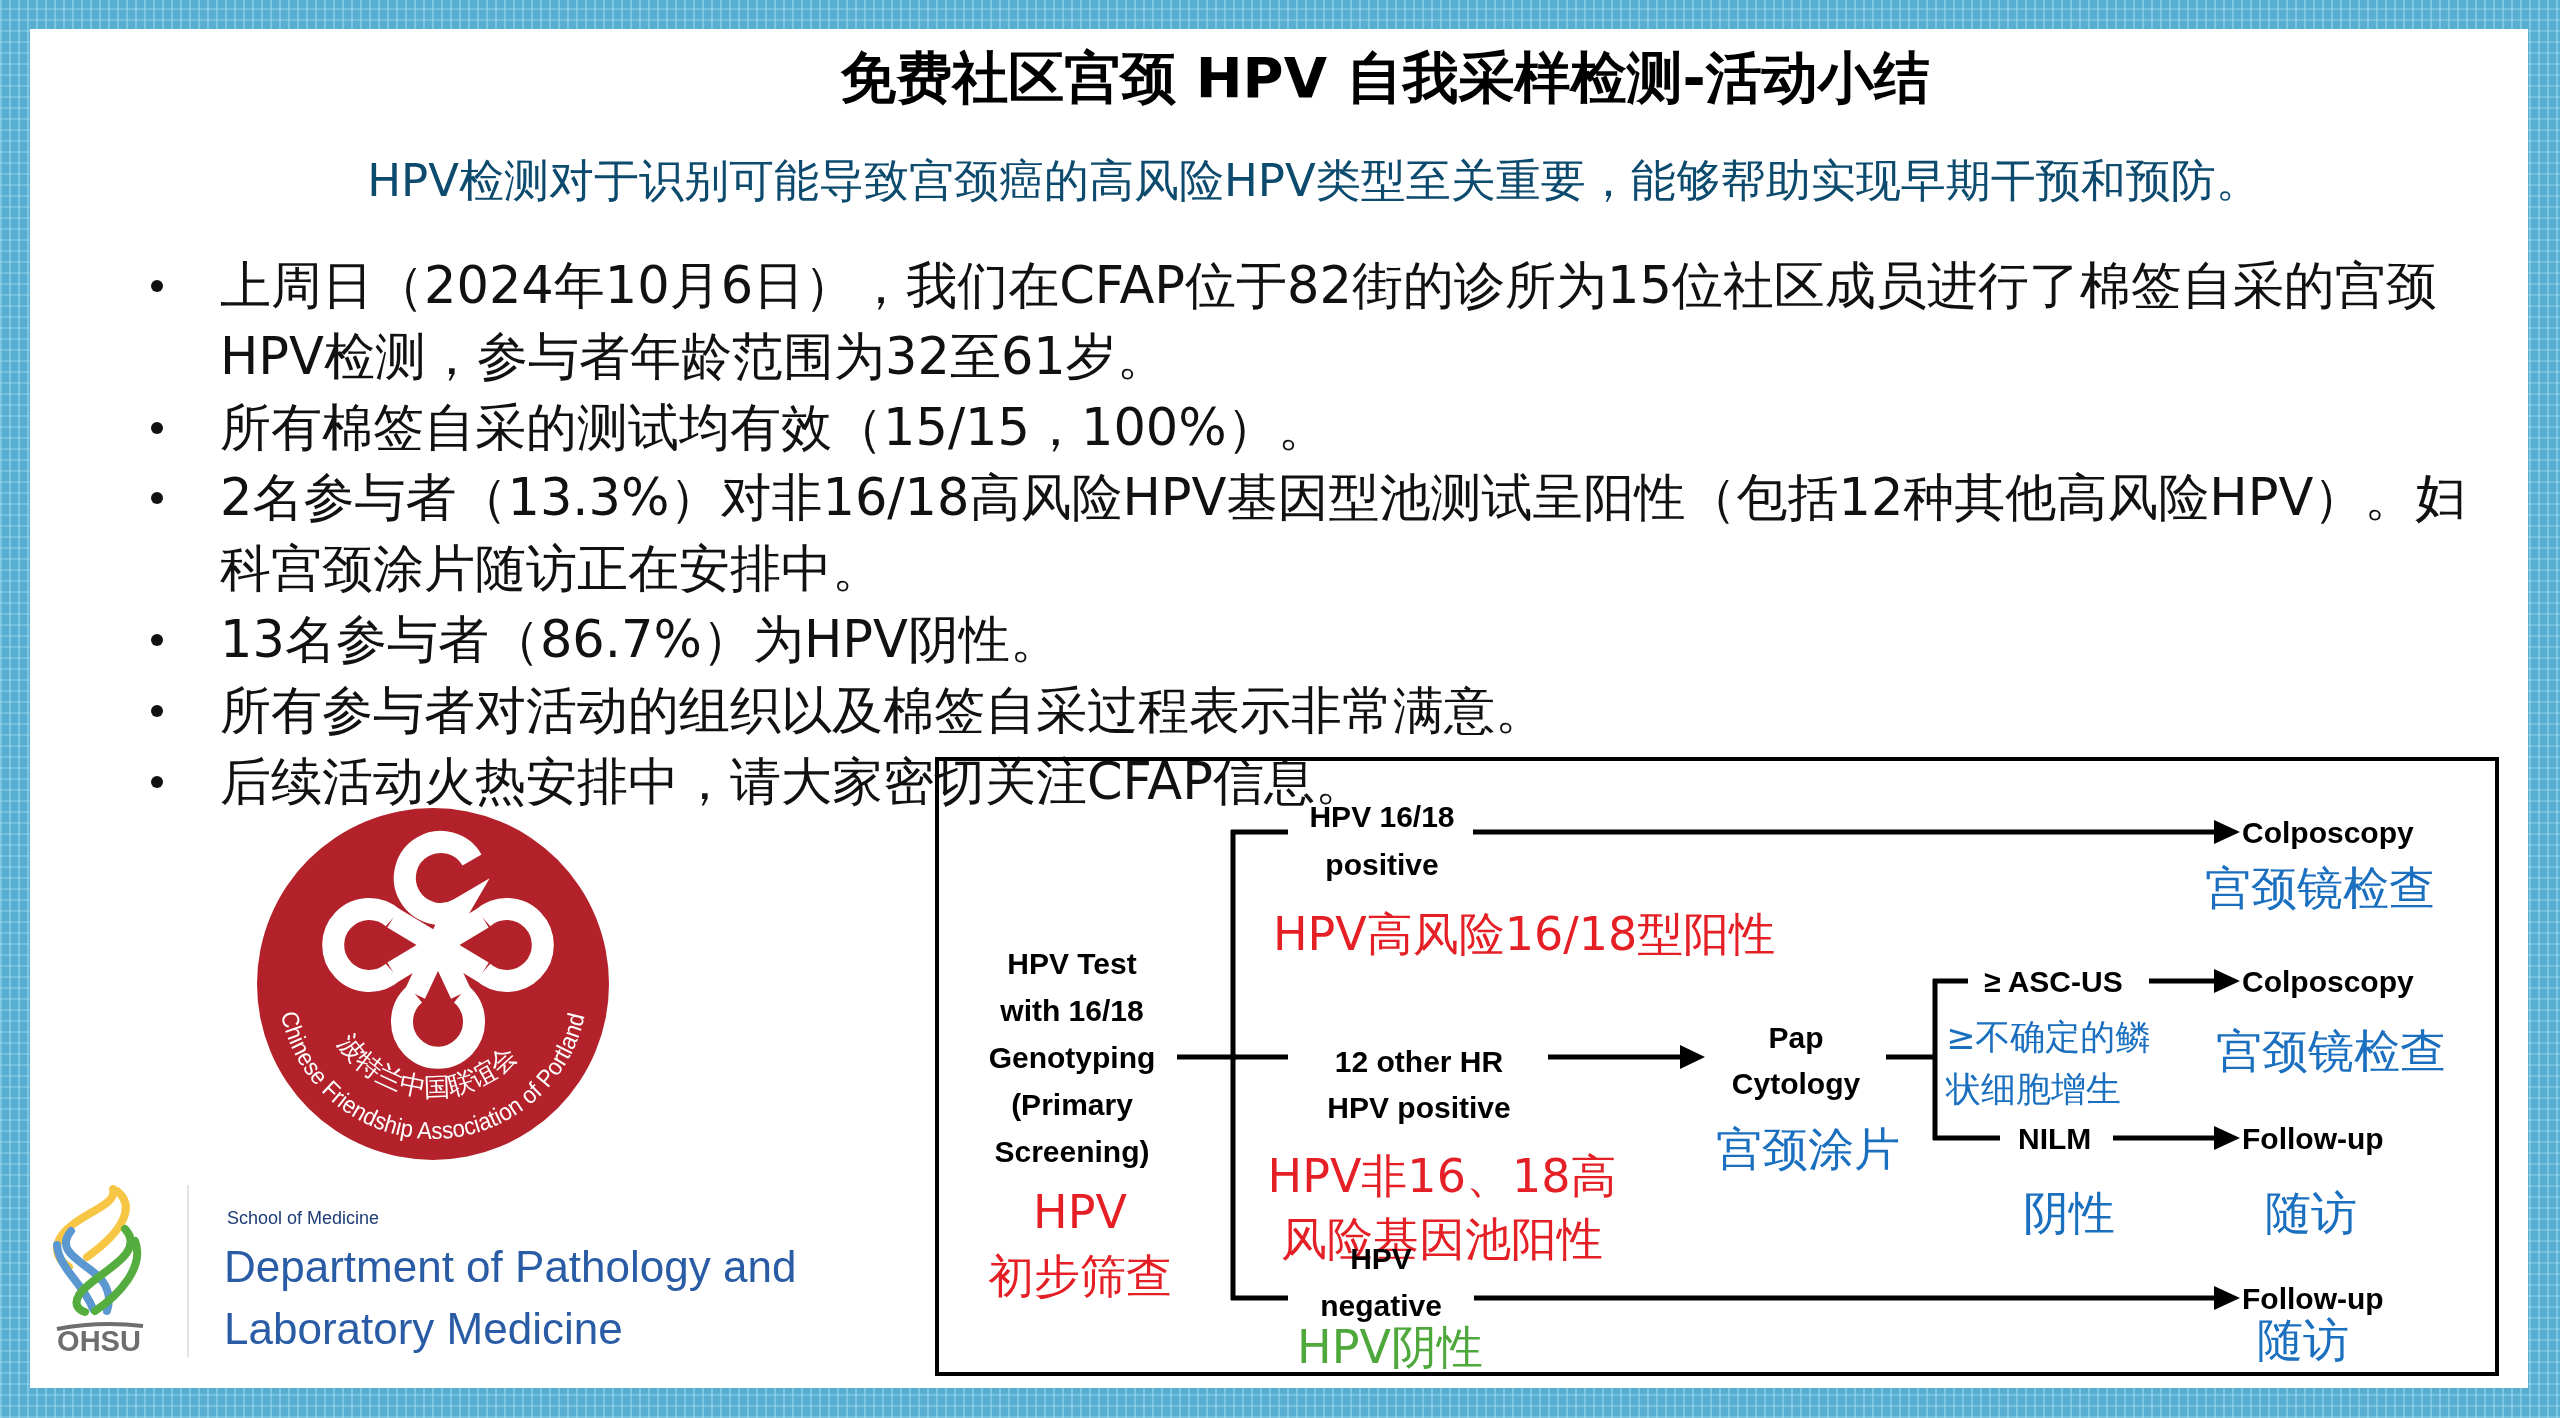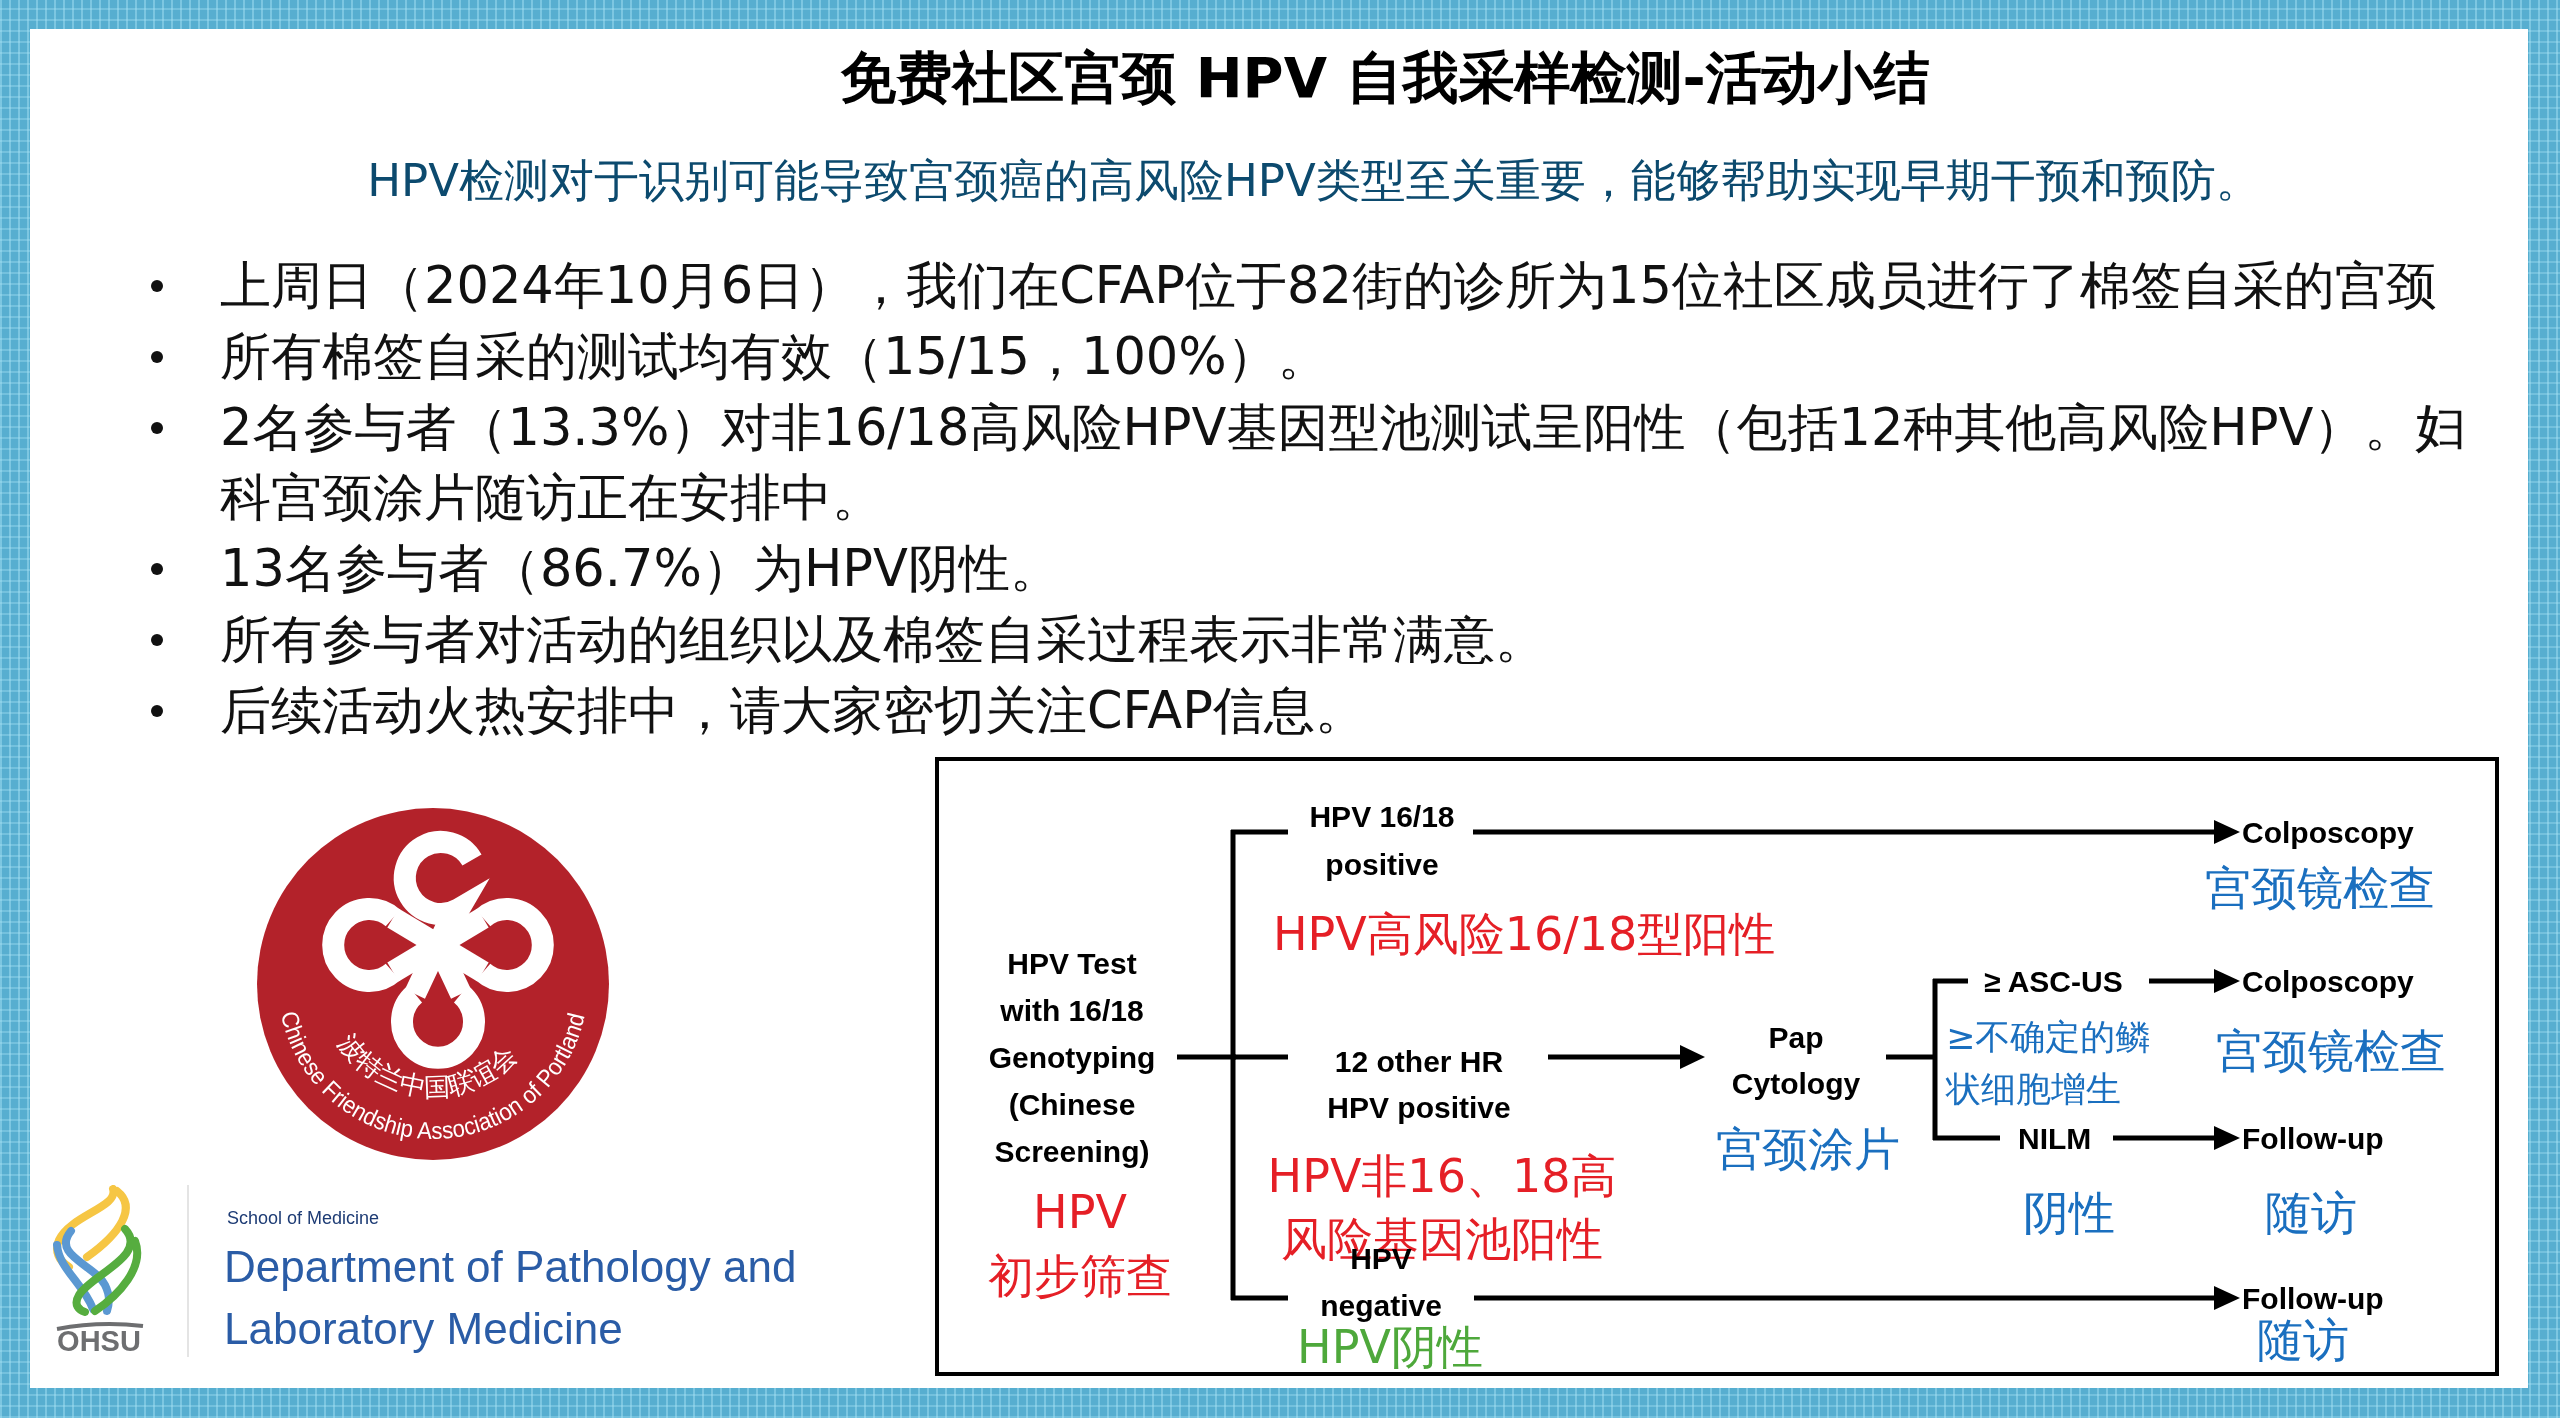--- a/index.html
+++ b/index.html
@@ -52,20 +52,21 @@
 <div class="frame"></div>
 <div class="slide"></div>
 
 <div class="abs title">免费社区宫颈 HPV 自我采样检测-活动小结</div>
 <div class="abs subtitle">HPV检测对于识别可能导致宫颈癌的高风险HPV类型至关重要，能够帮助实现早期干预和预防。</div>
 
 <ul class="abs bullets">
   <li class="bullet">
     <span class="bullet-dot"></span>
     <span class="line">上周日（2024年10月6日），我们在CFAP位于82街的诊所为15位社区成员进行了棉签自采的宫颈</span>
+    <span class="line">HPV检测，参与者年龄范围为32至61岁。</span>
   </li>
   <li class="bullet">
     <span class="bullet-dot"></span>
     <span class="line">所有棉签自采的测试均有效（15/15，100%）。</span>
   </li>
   <li class="bullet">
     <span class="bullet-dot"></span>
     <span class="line">2名参与者（13.3%）对非16/18高风险HPV基因型池测试呈阳性（包括12种其他高风险HPV）。妇</span>
     <span class="line">科宫颈涂片随访正在安排中。</span>
   </li>
@@ -147,21 +148,21 @@
     <polygon points="2240,981 2214,969 2214,993"></polygon>
     <polygon points="2240,1138 2214,1126 2214,1150"></polygon>
     <polygon points="2240,1298 2214,1286 2214,1310"></polygon>
   </g>
 </svg>
 
 <div class="abs en c" style="left:1072px;top:1053px;">
   <span class="line">HPV Test</span>
   <span class="line">with 16/18</span>
   <span class="line">Genotyping</span>
-  <span class="line">(Chinese</span>
+  <span class="line">(Primary</span>
   <span class="line">Screening)</span>
 </div>
 <div class="abs zh red c" style="left:1080px;top:1240px;">
   <span class="line">HPV</span>
   <span class="line">初步筛查</span>
 </div>
 
 <div class="abs en c" style="left:1382px;top:837px;line-height:40px;">
   <span class="line">HPV 16/18</span>
   <span class="line">positive</span>

